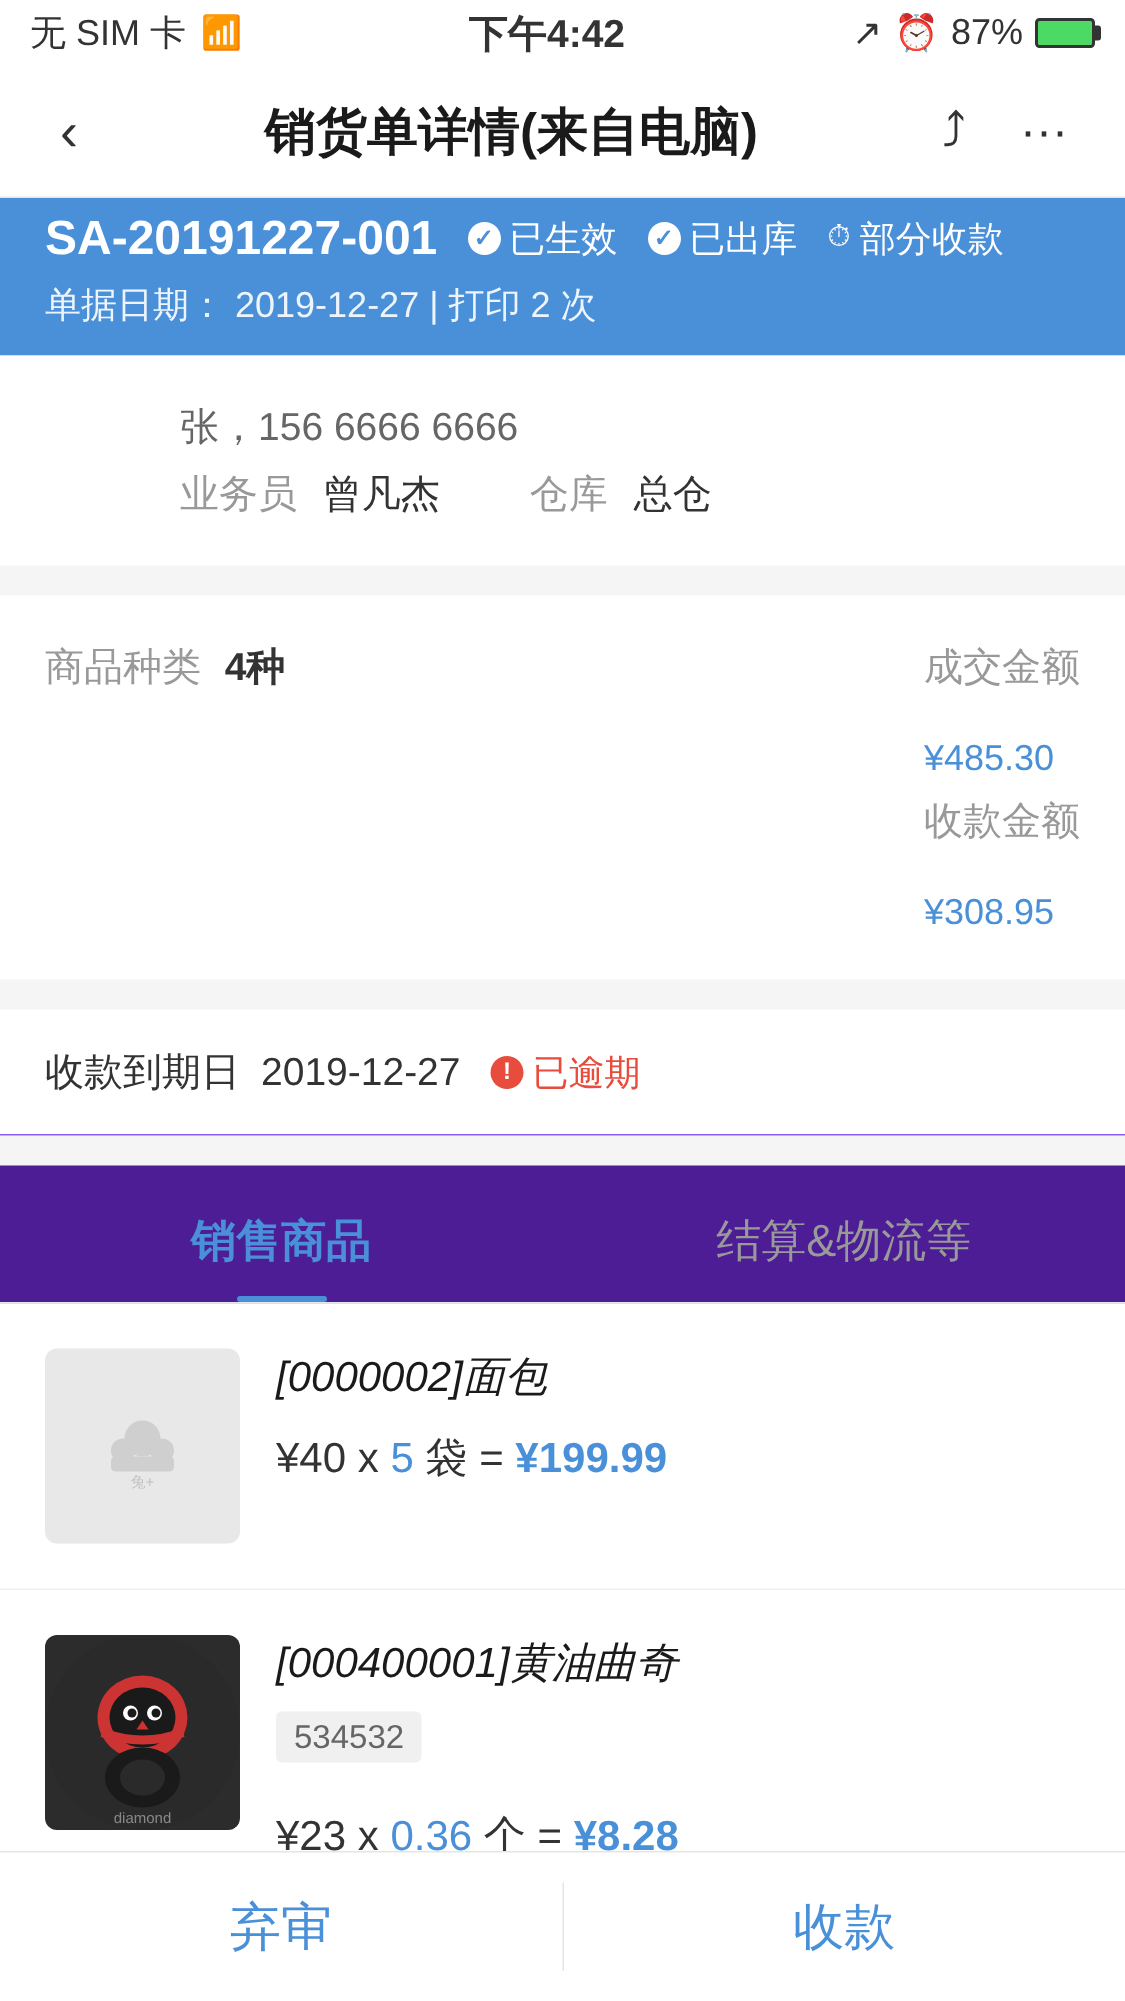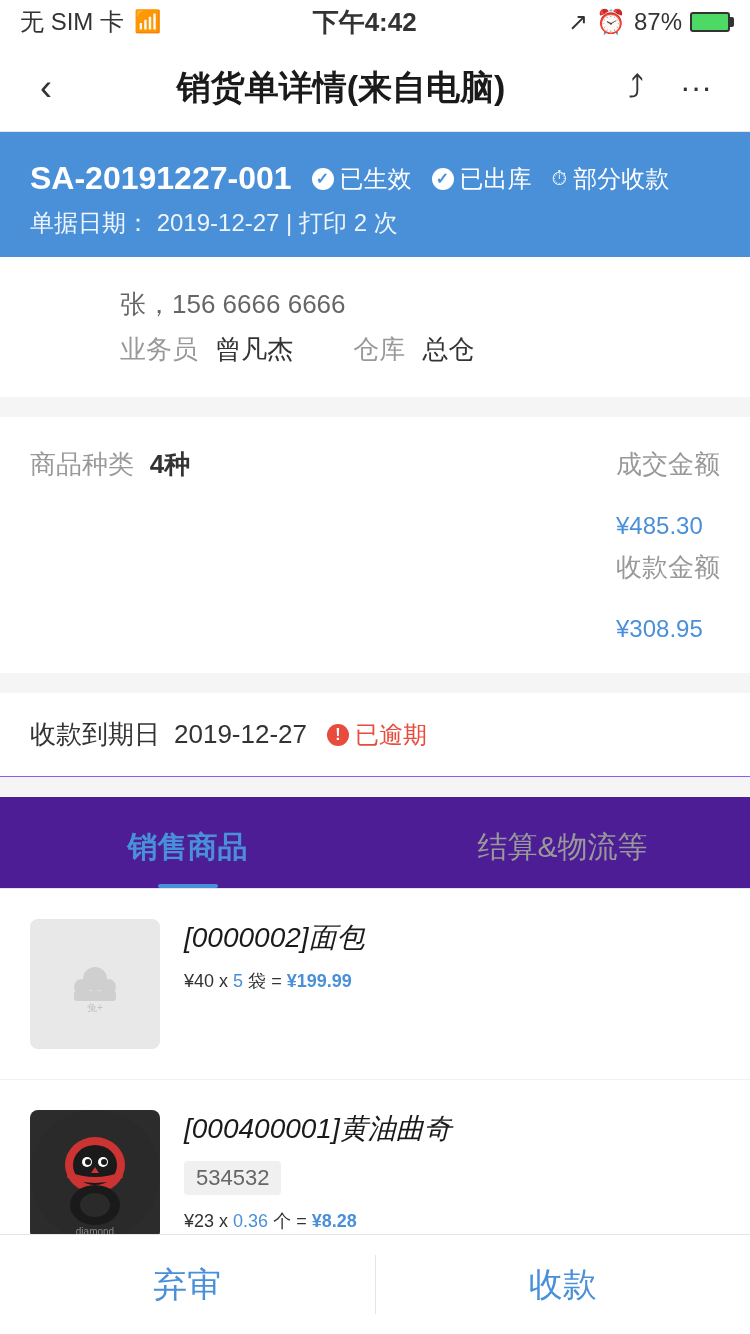--- a/index.html
+++ b/index.html
@@ -70,21 +70,21 @@
     .nav-icon-btn {
       font-size: 32px;
       color: #333;
       cursor: pointer;
       padding: 8px;
     }
 
     
     .order-header {
       background: #4a90d9;
-      padding: 28px 30px 18px;
+      padding: 8px 30px 18px;
       color: #fff;
     }
     .order-header-top {
       display: flex;
       align-items: center;
       gap: 20px;
       margin-bottom: 10px;
     }
     .order-id {
       font-size: 32px;
@@ -298,22 +298,23 @@
     .product-sku {
       display: inline-block;
       background: #f0f0f0;
       color: #666;
       font-size: 22px;
       padding: 4px 12px;
       border-radius: 4px;
       margin-bottom: 14px;
     }
     .product-price {
-      font-size: 18px;
+      font-size: 28px;
       color: #333;
+      margin-top: 16px;
     }
     .price-qty { color: #4a90d9; }
     .price-total { color: #4a90d9; font-weight: 600; }
 
     
     .bottom-bar {
       position: fixed;
       bottom: 0; left: 0;
       width: 750px;
       height: 100px;

